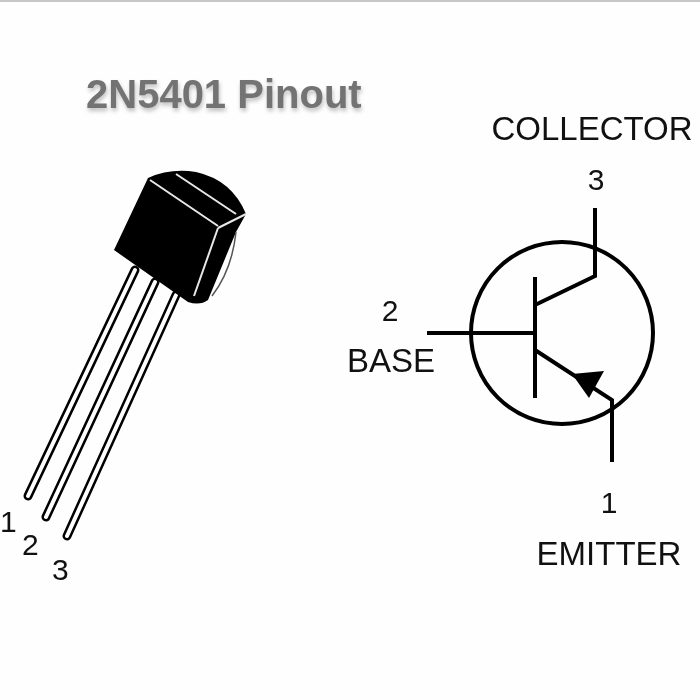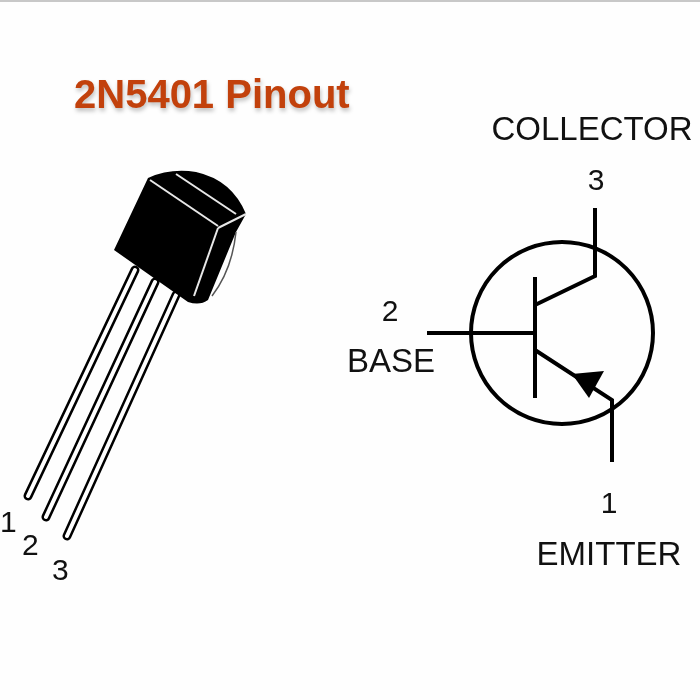--- a/index.html
+++ b/index.html
@@ -1,18 +1,18 @@
 <!DOCTYPE html>
 <html><head>
 <meta charset="utf-8">
 <style>
   html, body { margin: 0; padding: 0; background: #fefefe; }
   body { width: 700px; height: 700px; position: relative; overflow: hidden; font-family: "Liberation Sans", sans-serif; }
   .topline { position: absolute; left: 0; top: 0; width: 700px; height: 2px; background: #c8c8c8; }
-  .title { position: absolute; left: 74px; top: 72px; font-size: 40px; font-weight: bold; color: #c2410c; letter-spacing: 0px; text-shadow: 1px 3px 4px rgba(0,0,0,0.25); white-space: nowrap; font-family: "Liberation Sans", sans-serif; }
+  .title { position: absolute; left: 86px; top: 72px; font-size: 40px; font-weight: bold; color: #737373; letter-spacing: 0px; text-shadow: 1px 3px 4px rgba(0,0,0,0.25); white-space: nowrap; font-family: "Liberation Sans", sans-serif; }
   svg { position: absolute; left: 0; top: 0; }
   .lbl { font-family: "Liberation Sans", sans-serif; fill: #111; }
 </style>
 </head>
 <body>
 
 <div class="topline"></div>
 <div class="title">2N5401 Pinout</div>
 
 <svg width="700" height="700" viewBox="0 0 700 700">

